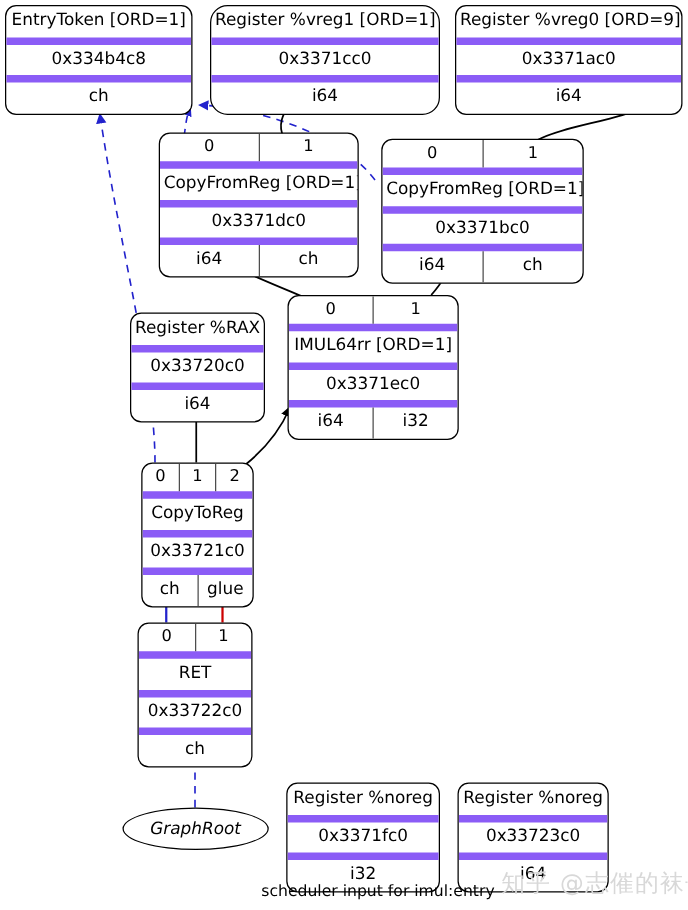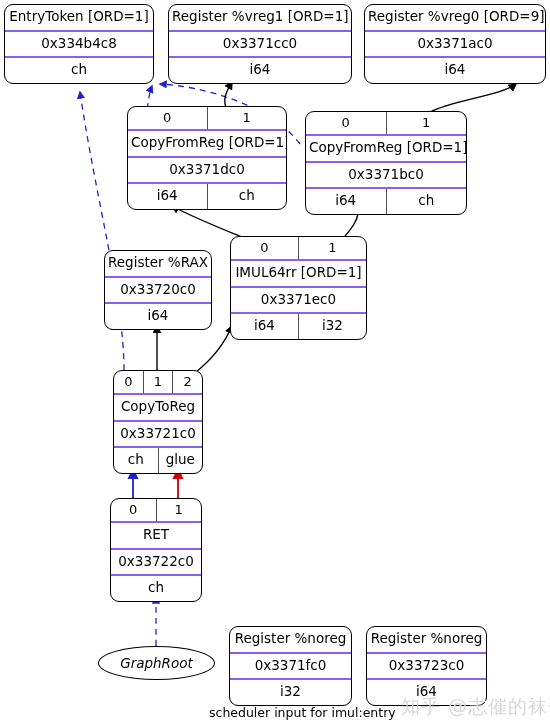--- a/index.html
+++ b/index.html
@@ -17,21 +17,21 @@
     border-radius:9px;
     background:#fff;
     box-sizing:border-box;
     overflow:hidden;
     z-index:5;
   }
   .row{
     display:flex;
     width:100%;
     box-sizing:border-box;
-    border-bottom:2px solid #8b5cf6;
+    border-bottom:6px solid #8b5cf6;
   }
   .row:last-child{border-bottom:none;}
   .cell{
     flex:1 1 0;
     text-align:center;
     font-size:13.5px;
     line-height:1;
     padding:5px 3px 6px 3px;
     white-space:nowrap;
     box-sizing:border-box;
@@ -118,21 +118,21 @@
       <div class="cell wide">EntryToken [ORD=1]</div>
     </div>
     <div class="row">
       <div class="cell wide">0x334b4c8</div>
     </div>
     <div class="row">
       <div class="cell">ch</div>
     </div>
   </div>
 
-  <div class="node" style="left:168px;top:4px;width:184px;">
+  <div class="node" style="left:168px;top:4px;width:184px;border-radius:14px;">
     <div class="row">
       <div class="cell wide">Register %vreg1 [ORD=1]</div>
     </div>
     <div class="row">
       <div class="cell wide">0x3371cc0</div>
     </div>
     <div class="row">
       <div class="cell">i64</div>
     </div>
   </div>

